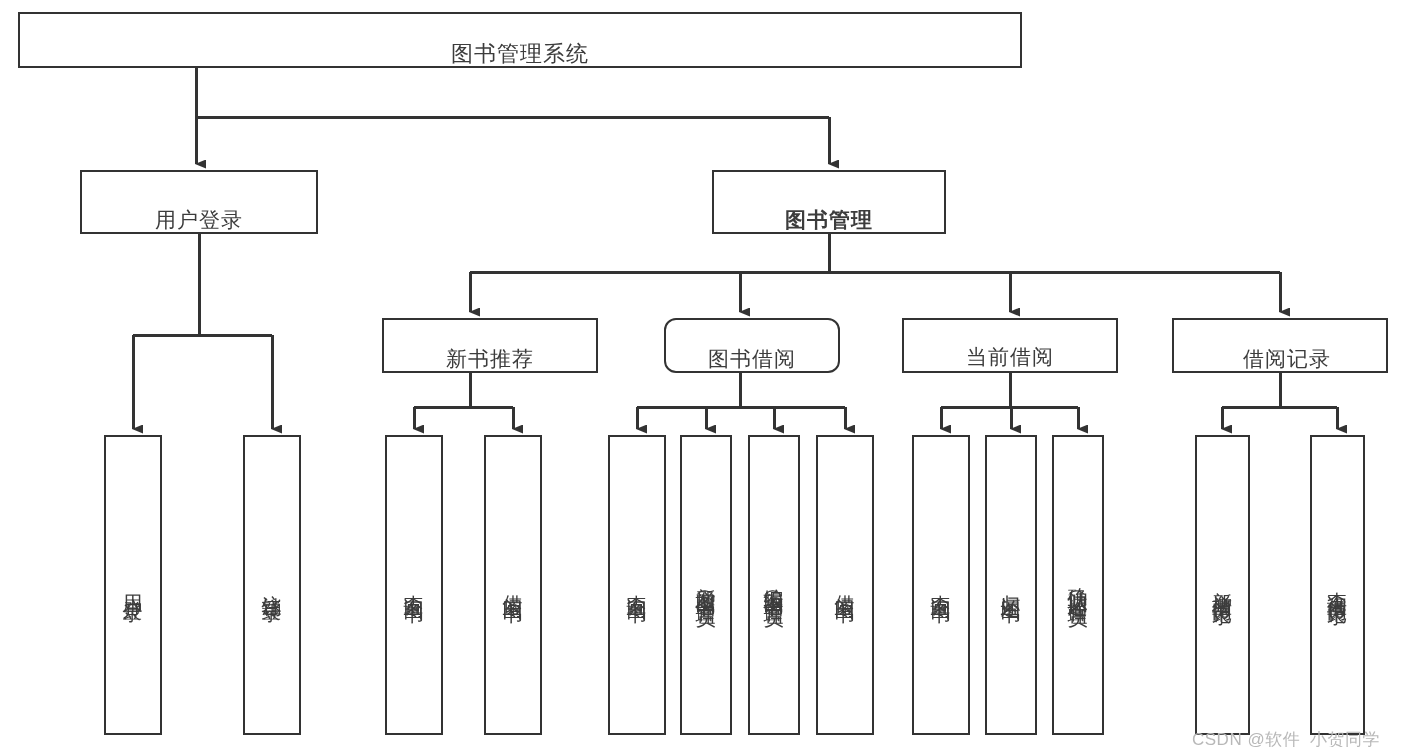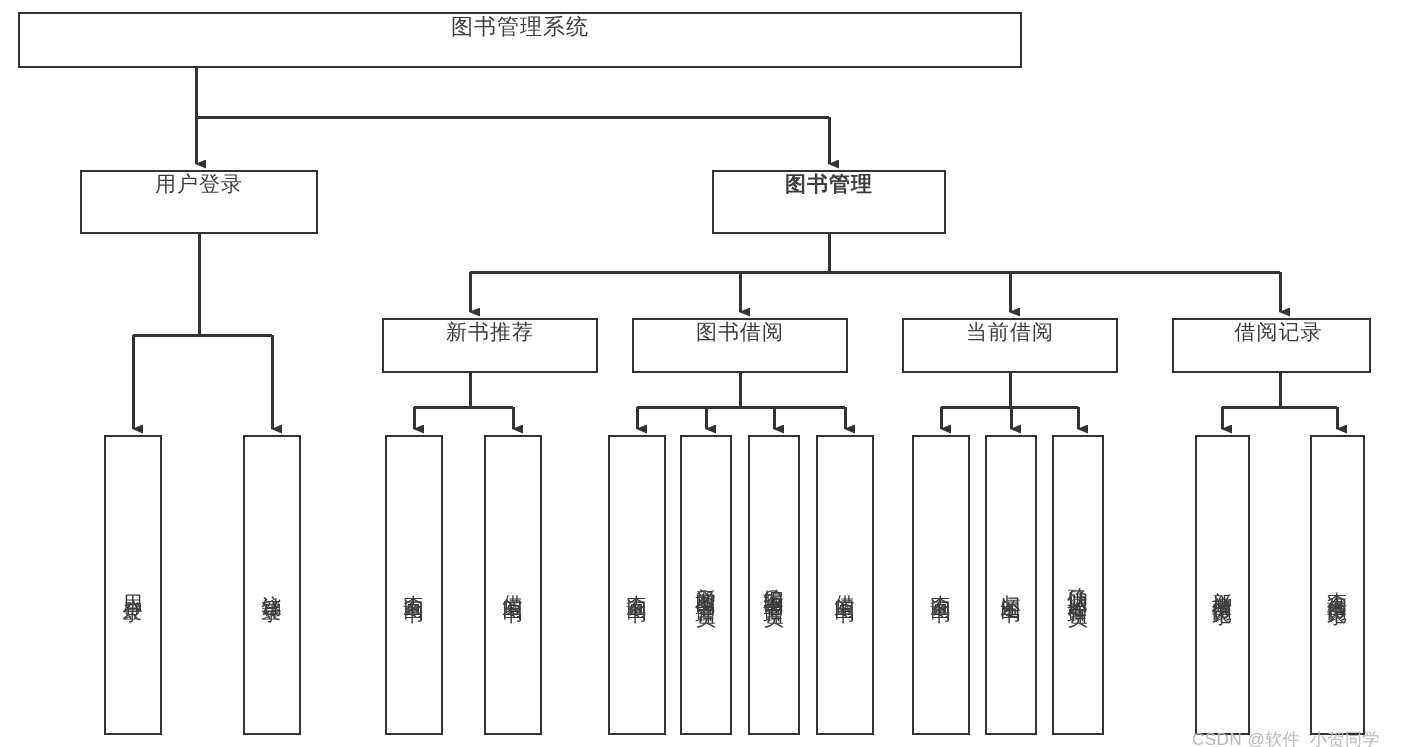--- a/index.html
+++ b/index.html
@@ -25,21 +25,21 @@
     width: 1405px;
     height: 747px;
     pointer-events: none;
   }
   .node {
     position: absolute;
     box-sizing: border-box;
     border: 2px solid #333333;
     background: #ffffff;
     display: flex;
-    align-items: flex-start;
+    align-items: flex-end;
     justify-content: center;
     color: #3c3c3c;
     font-size: 21px;
     letter-spacing: 1px;
     line-height: 1.15;
   }
   .node.root {
     font-size: 22px;
   }
   .node.level2,
@@ -130,27 +130,27 @@
   <div class="node level2" id="node-l2-0" style="left: 80px; top: 170px; width: 238px; height: 64px;">
     <span>用户登录</span>
   </div>
   <div class="node level2" id="node-l2-1" style="left: 712px; top: 170px; width: 234px; height: 64px; font-weight: bold;">
     <span>图书管理</span>
   </div>
 
   <div class="node level3" id="node-l3-0" style="left: 362px; top: 318px; width: 216px; height: 55px; margin-left: 20px;">
     <span>新书推荐</span>
   </div>
-  <div class="node level3" id="node-l3-1" style="left: 632px; top: 318px; width: 216px; height: 55px;">
+  <div class="node level3" id="node-l3-1" style="left: 664px; top: 318px; width: 176px; height: 55px; border-radius: 12px;">
     <span>图书借阅</span>
   </div>
-  <div class="node level3" id="node-l3-2" style="left: 902px; top: 318px; width: 216px; height: 55px;">
+  <div class="node level3" id="node-l3-2" style="left: 902px; top: 318px; width: 216px; height: 55px; font-family: Liberation Mono, monospace;">
     <span>当前借阅</span>
   </div>
-  <div class="node level3" id="node-l3-3" style="left: 1172px; top: 318px; width: 199px; height: 55px; padding-left: 14px;">
+  <div class="node level3" id="node-l3-3" style="left: 1172px; top: 318px; width: 216px; height: 55px; padding-left: 14px;">
     <span>借阅记录</span>
   </div>
 
   <div class="node leaf" id="node-leaf-0" style="left: 104px; top: 435px; width: 58px; height: 300px;">
     <span class="vtext">用户登录</span>
   </div>
   <div class="node leaf" id="node-leaf-1" style="left: 243px; top: 435px; width: 58px; height: 300px;">
     <span class="vtext">注销登录</span>
   </div>
   <div class="node leaf" id="node-leaf-2" style="left: 385px; top: 435px; width: 58px; height: 300px;">

